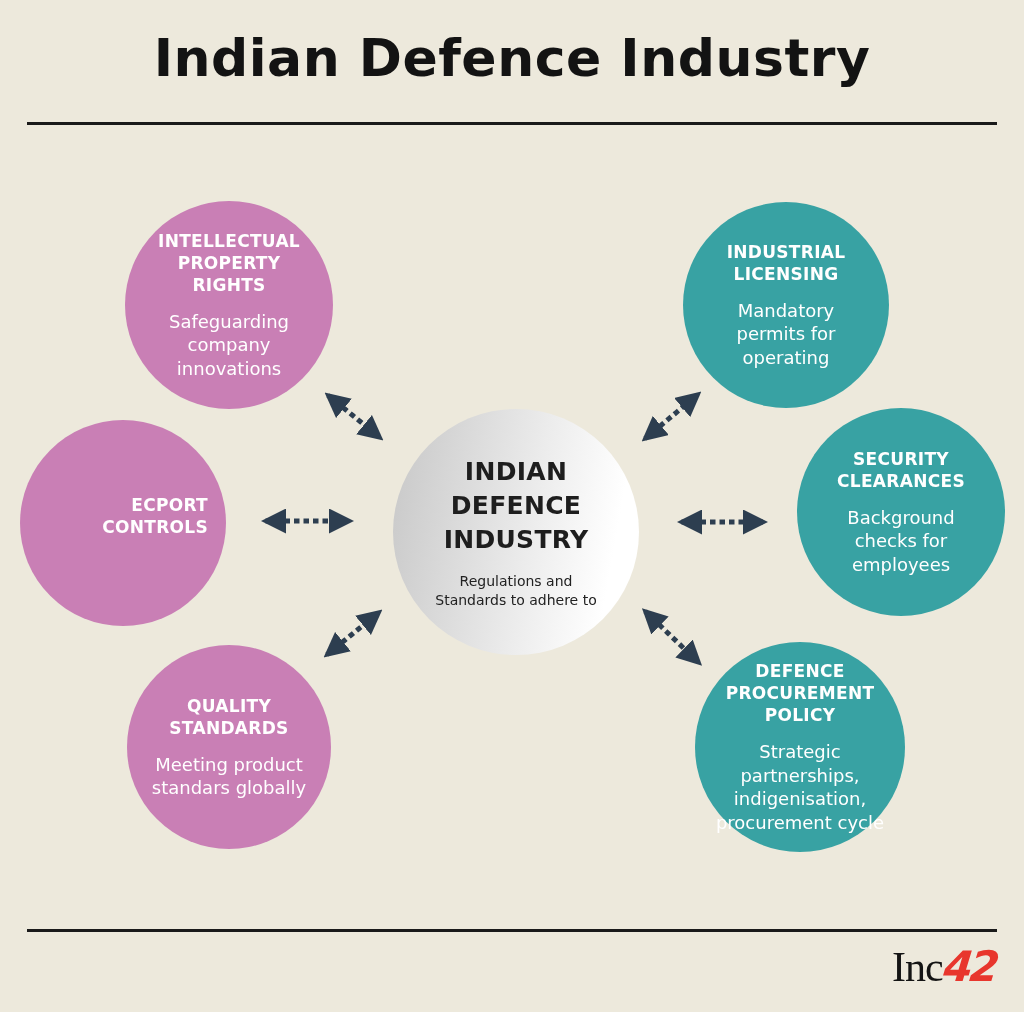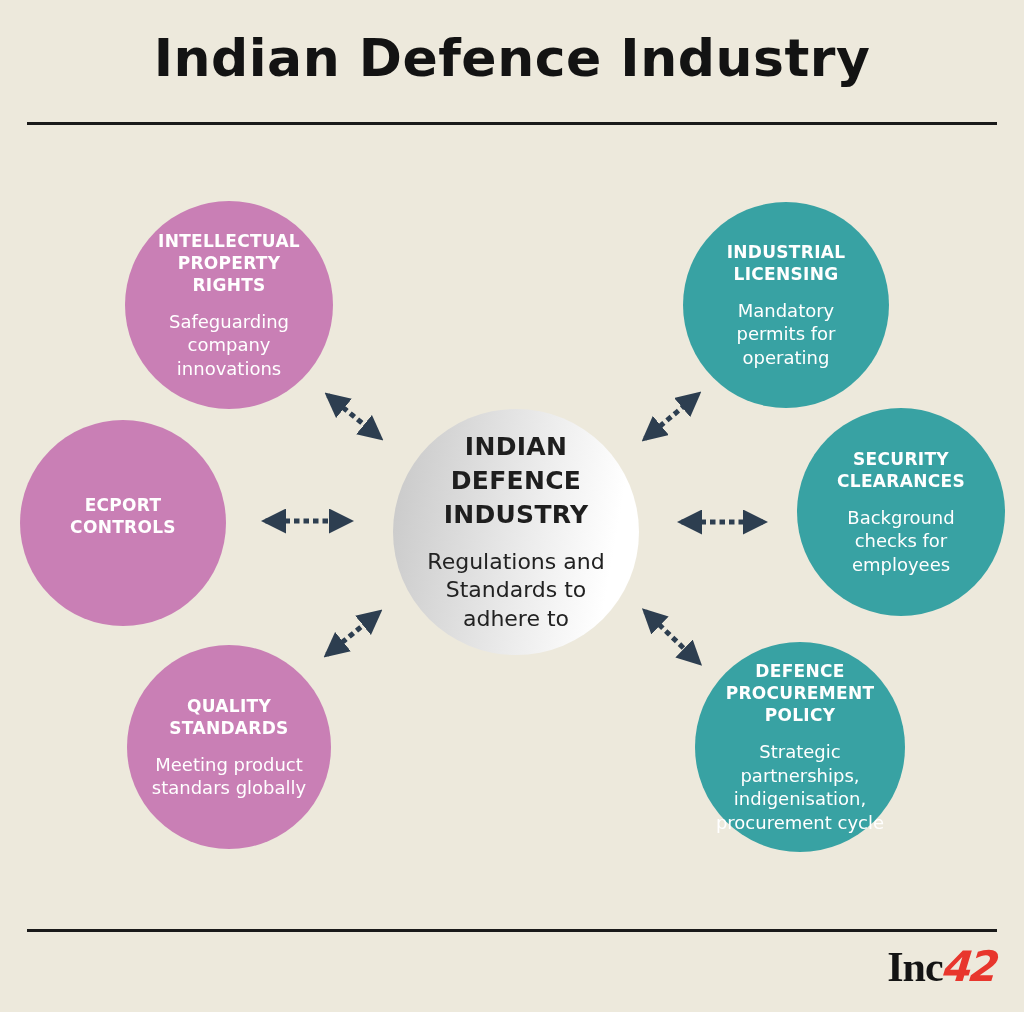--- a/index.html
+++ b/index.html
@@ -64,21 +64,21 @@
   }
   .node-desc {
     font-size: 18px;
     line-height: 1.3;
     font-weight: 400;
     max-width: 178px;
   }
 
   
   .n0 { left: 125px; top: 201px; width: 208px; height: 208px; }
-  .n1 { left: 20px;  top: 420px; width: 206px; height: 206px; }
+  .n1 { left: 20px;  top: 420px; width: 206px; height: 206px; text-align: right; }
   .n2 { left: 127px; top: 645px; width: 204px; height: 204px; }
   .n3 { left: 683px; top: 202px; width: 206px; height: 206px; }
   .n4 { left: 797px; top: 408px; width: 208px; height: 208px; }
   .n5 { left: 695px; top: 642px; width: 210px; height: 210px; }
 
   .center-node {
     position: absolute;
     left: 393px; top: 409px;
     width: 246px; height: 246px;
     border-radius: 50%;
@@ -92,21 +92,21 @@
   .center-title {
     font-weight: 800;
     font-size: 25px;
     line-height: 1.35;
     color: #1e1e1e;
     letter-spacing: 0.3px;
     max-width: 160px;
     margin-bottom: 16px;
   }
   .center-desc {
-    font-size: 22px;
+    font-size: 14px;
     line-height: 1.3;
     color: #222;
     max-width: 180px;
   }
 
   .arrows-layer {
     position: absolute;
     inset: 0;
     pointer-events: none;
   }
@@ -122,21 +122,21 @@
   .logo {
     position: absolute;
     right: 28px;
     top: 946px;
     font-size: 42px;
     line-height: 1;
     white-space: nowrap;
   }
   .logo-black {
     font-family: "Liberation Serif", serif;
-    font-weight: 700;
+    font-weight: 400;
     color: #141414;
     letter-spacing: -1px;
   }
   .logo-red {
     display: inline-block;
     font-family: "DejaVu Sans", sans-serif;
     font-weight: 800;
     font-style: italic;
     color: var(--logo_red);
     transform: skewX(-6deg);

